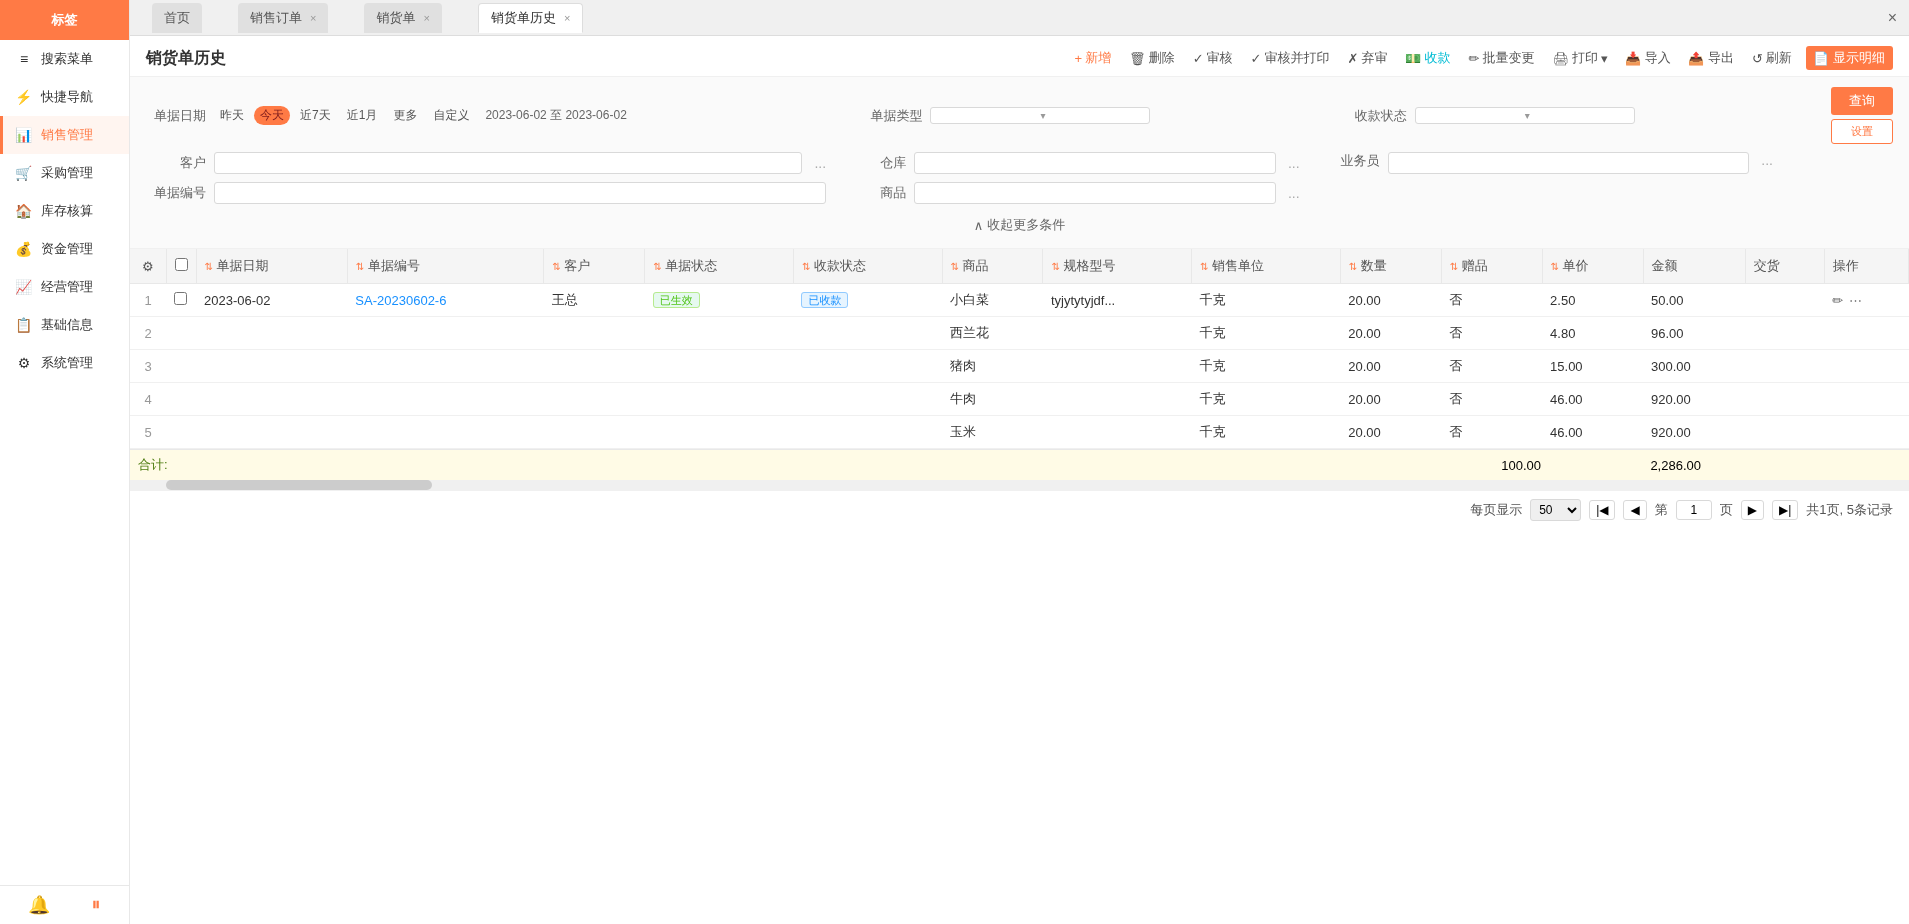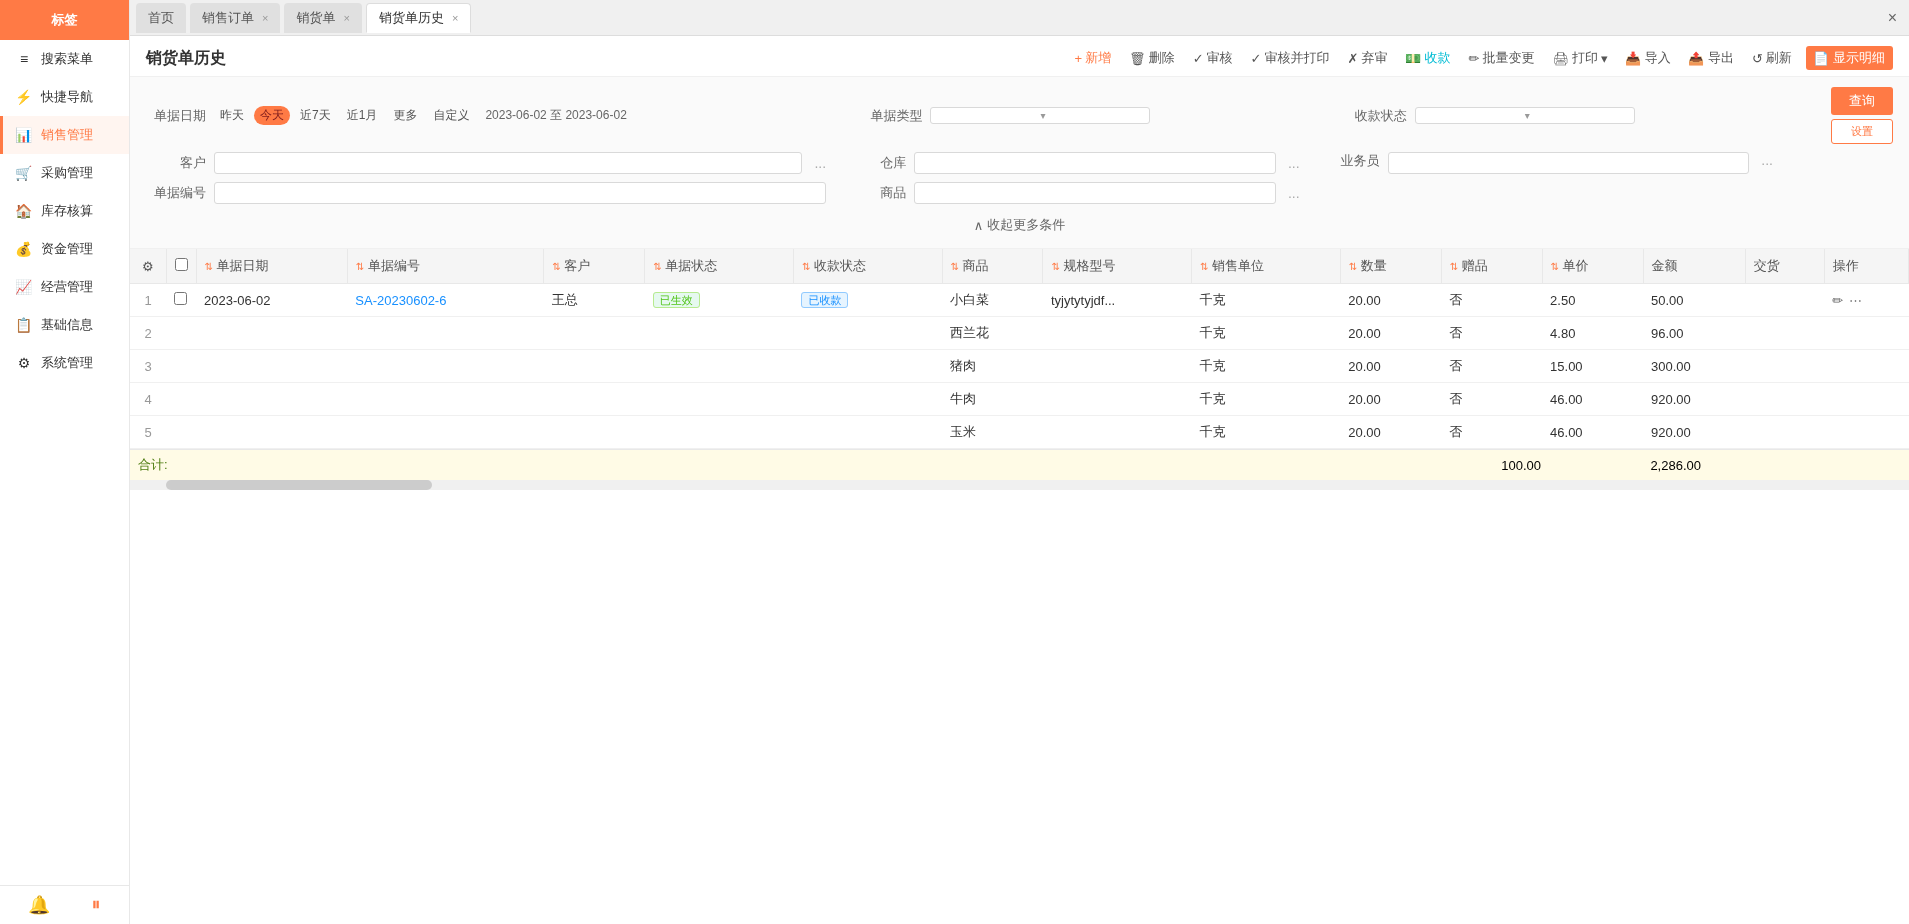--- a/index.html
+++ b/index.html
@@ -62,21 +62,21 @@
       border-bottom: 1px solid #ddd;
       height: 36px;
       padding: 0 4px;
       flex-shrink: 0;
     }
     .tab {
       display: flex;
       align-items: center;
       padding: 0 12px;
       height: 30px;
-      margin: 3px 2px;
+      margin: 3px 18px;
       border-radius: 4px 4px 0 0;
       cursor: pointer;
       gap: 4px;
       font-size: 13px;
       background: #e0e0e0;
       color: #555;
     }
     .tab.active {
       background: #fff;
       color: #333;
@@ -621,14 +621,30 @@
         <span style="min-width:80px;text-align:right;">100.00</span>
         <span style="min-width:100px;text-align:right;padding-right:20px;">2,286.00</span>
         <span style="min-width:100px;"></span>
       </div>
     </div>
 
     <div class="h-scrollbar">
       <div class="h-scrollbar-thumb"></div>
     </div>
 
+    <div class="pagination">
+      <span>每页显示</span>
+      <select class="page-size-select">
+        <option>50</option>
+        <option>100</option>
+        <option>200</option>
+      </select>
+      <button class="page-btn">|◀</button>
+      <button class="page-btn">◀</button>
+      <span>第</span>
+      <input class="page-input" value="1" style="">
+      <span>页</span>
+      <button class="page-btn">▶</button>
+      <button class="page-btn">▶|</button>
+      <span>共1页, 5条记录</span>
+    </div>
   </div>
 </div>
 
 </body></html>

